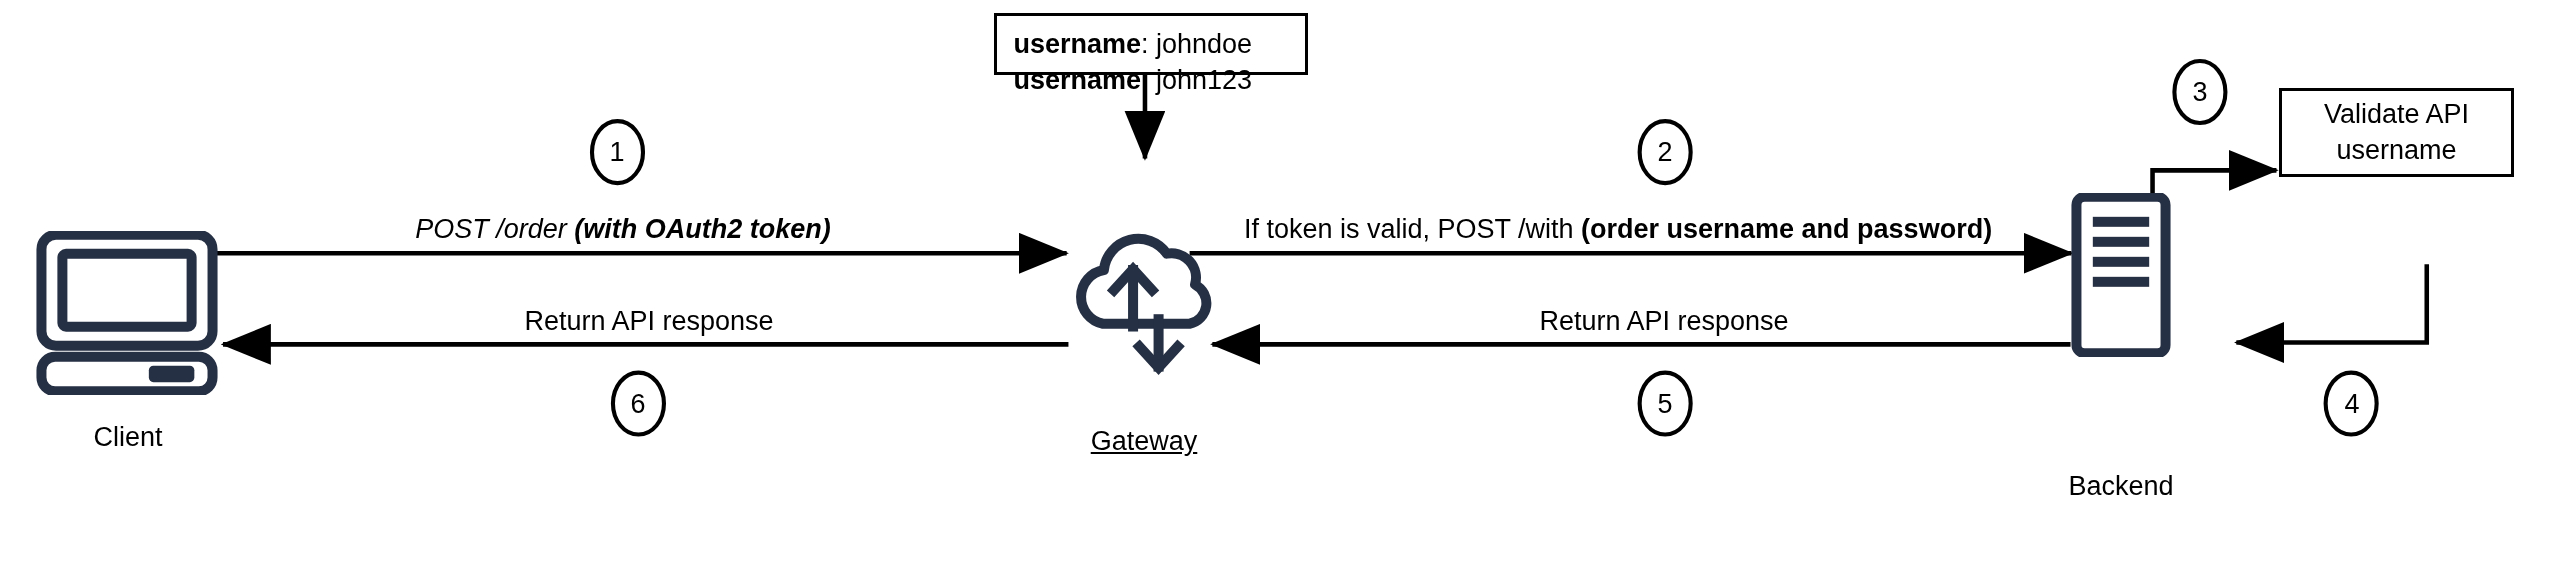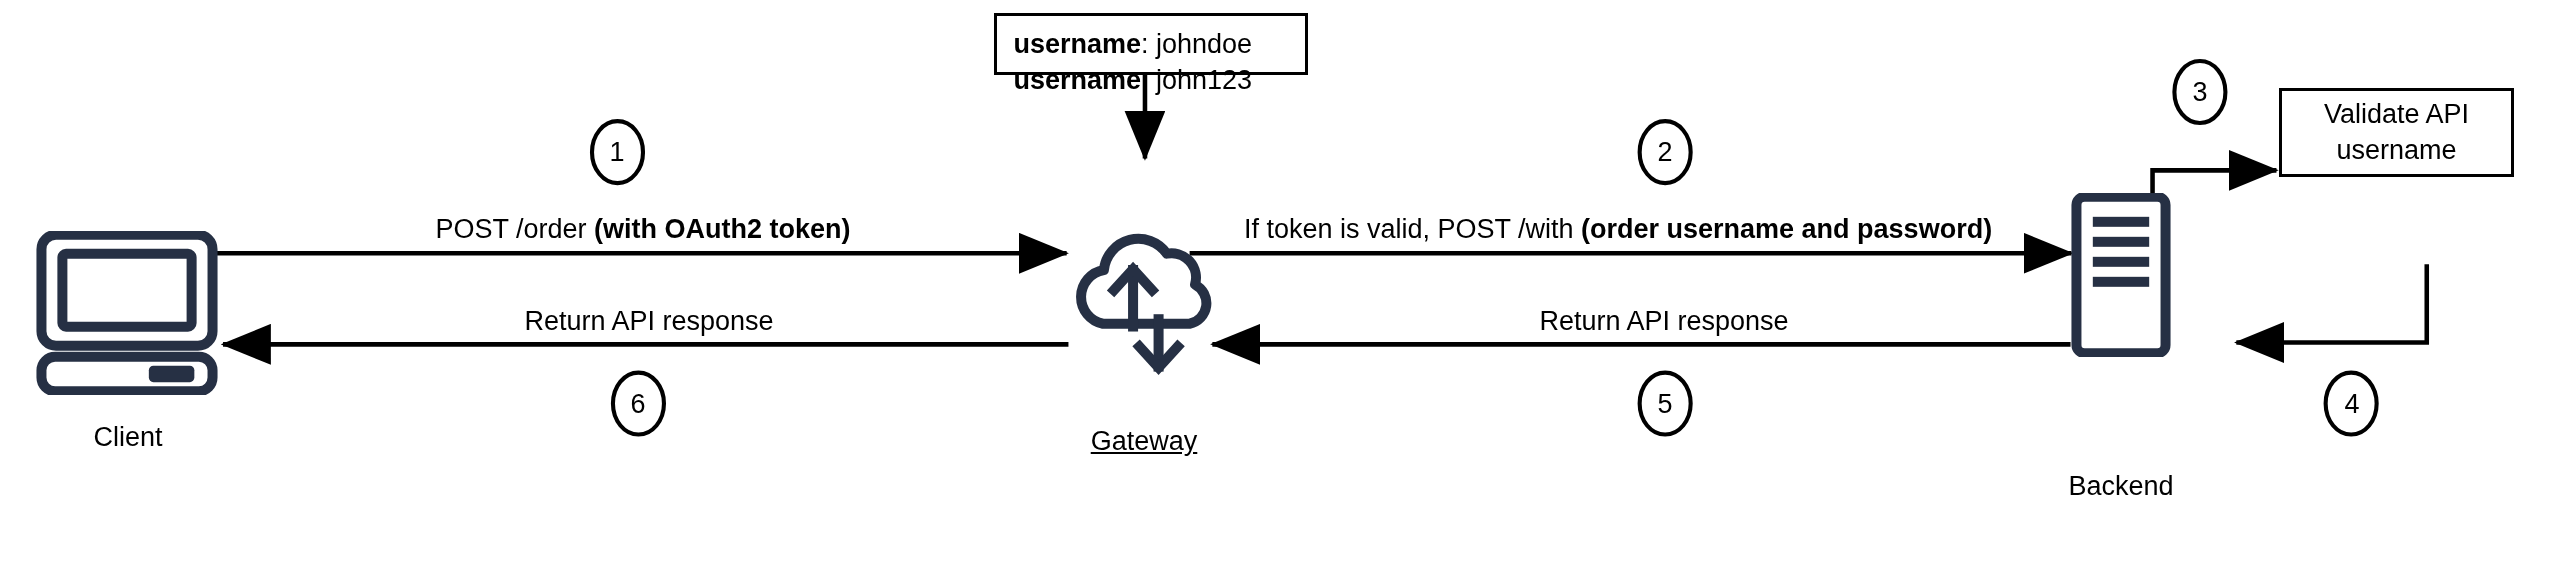--- a/index.html
+++ b/index.html
@@ -139,21 +139,21 @@
     </div>
   </div>
 
   <div class="proc-box" style="left:2279px;top:88px;width:235px;height:89px;">
     <div>
       <span>Validate API</span><br>
       <span>username</span>
     </div>
   </div>
 
-  <div class="lbl edge-label" style="left:643px;top:214px;">
+  <div class="lbl edge-label" style="left:623px;top:214px;font-style:italic;">
     <span>POST /order </span><b>(with OAuth2 token)</b>
   </div>
 
   <div class="lbl edge-label" style="left:1618px;top:214px;">
     <span>If token is valid, POST /with </span><b>(order username and password)</b>
   </div>
 
   <div class="lbl edge-label" style="left:649px;top:306px;">
     <span>Return API response</span>
   </div>

